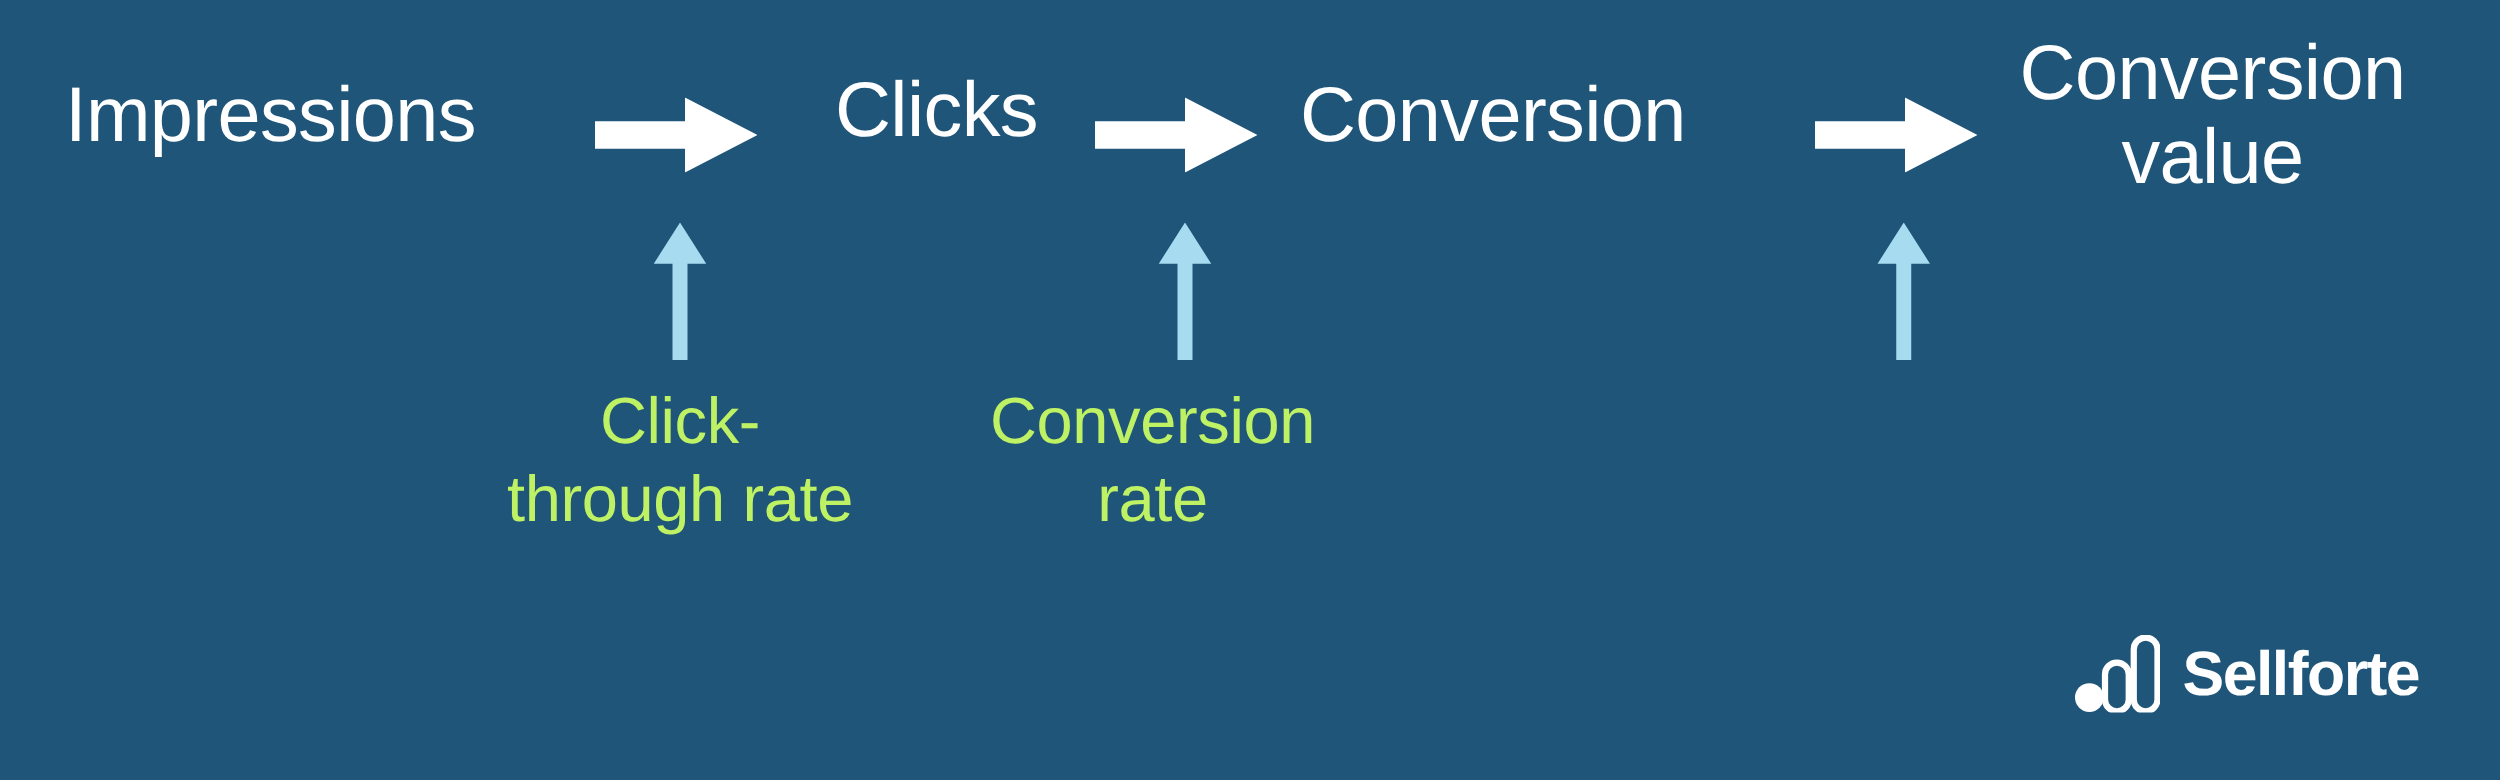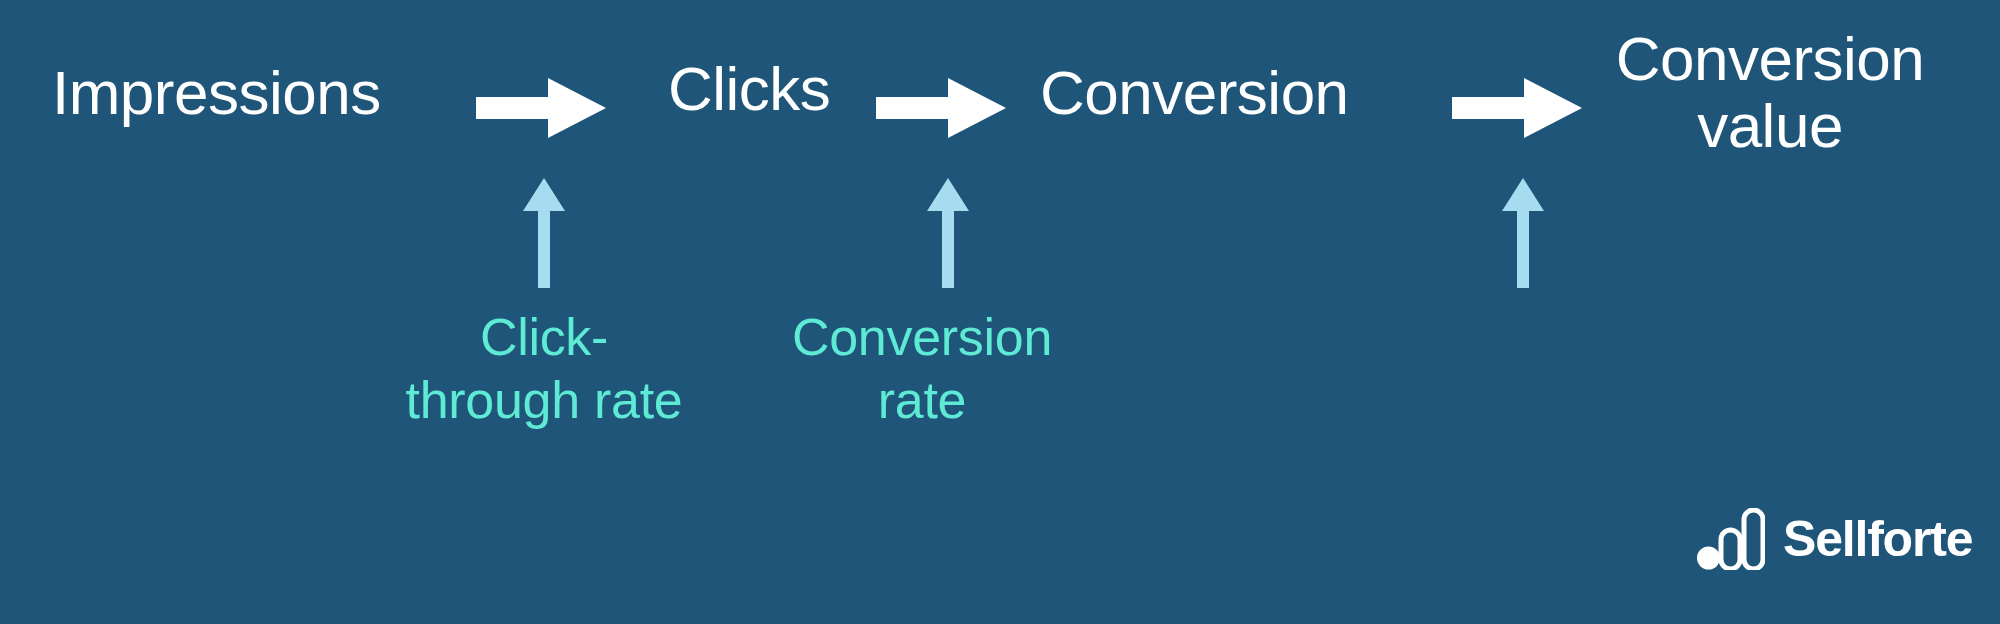--- a/index.html
+++ b/index.html
@@ -76,21 +76,21 @@
     height: 110px;
   }
   .v-arrow svg { display: block; }
   .v-arrow-1 { left: 521px; }
   .v-arrow-2 { left: 925px; }
   .v-arrow-3 { left: 1500px; }
 
   
   .metric {
     position: absolute;
-    color: #5eead4;
+    color: #bef264;
     font-size: 52px;
     font-weight: 400;
     line-height: 1.22;
     letter-spacing: -0.3px;
     text-align: center;
     white-space: pre-line;
   }
   .metric-ctr {
     left: 344px;
     top: 306px;
@@ -103,21 +103,21 @@
   }
   .metric-aov {
     left: 1332px;
     top: 306px;
     width: 390px;
   }
 
   
   .brand {
     position: absolute;
-    left: 1697px;
+    left: 1660px;
     top: 506px;
     display: flex;
     align-items: center;
     gap: 18px;
     height: 66px;
   }
   .brand-mark { display: block; }
   .brand-name {
     color: #ffffff;
     font-size: 50px;

